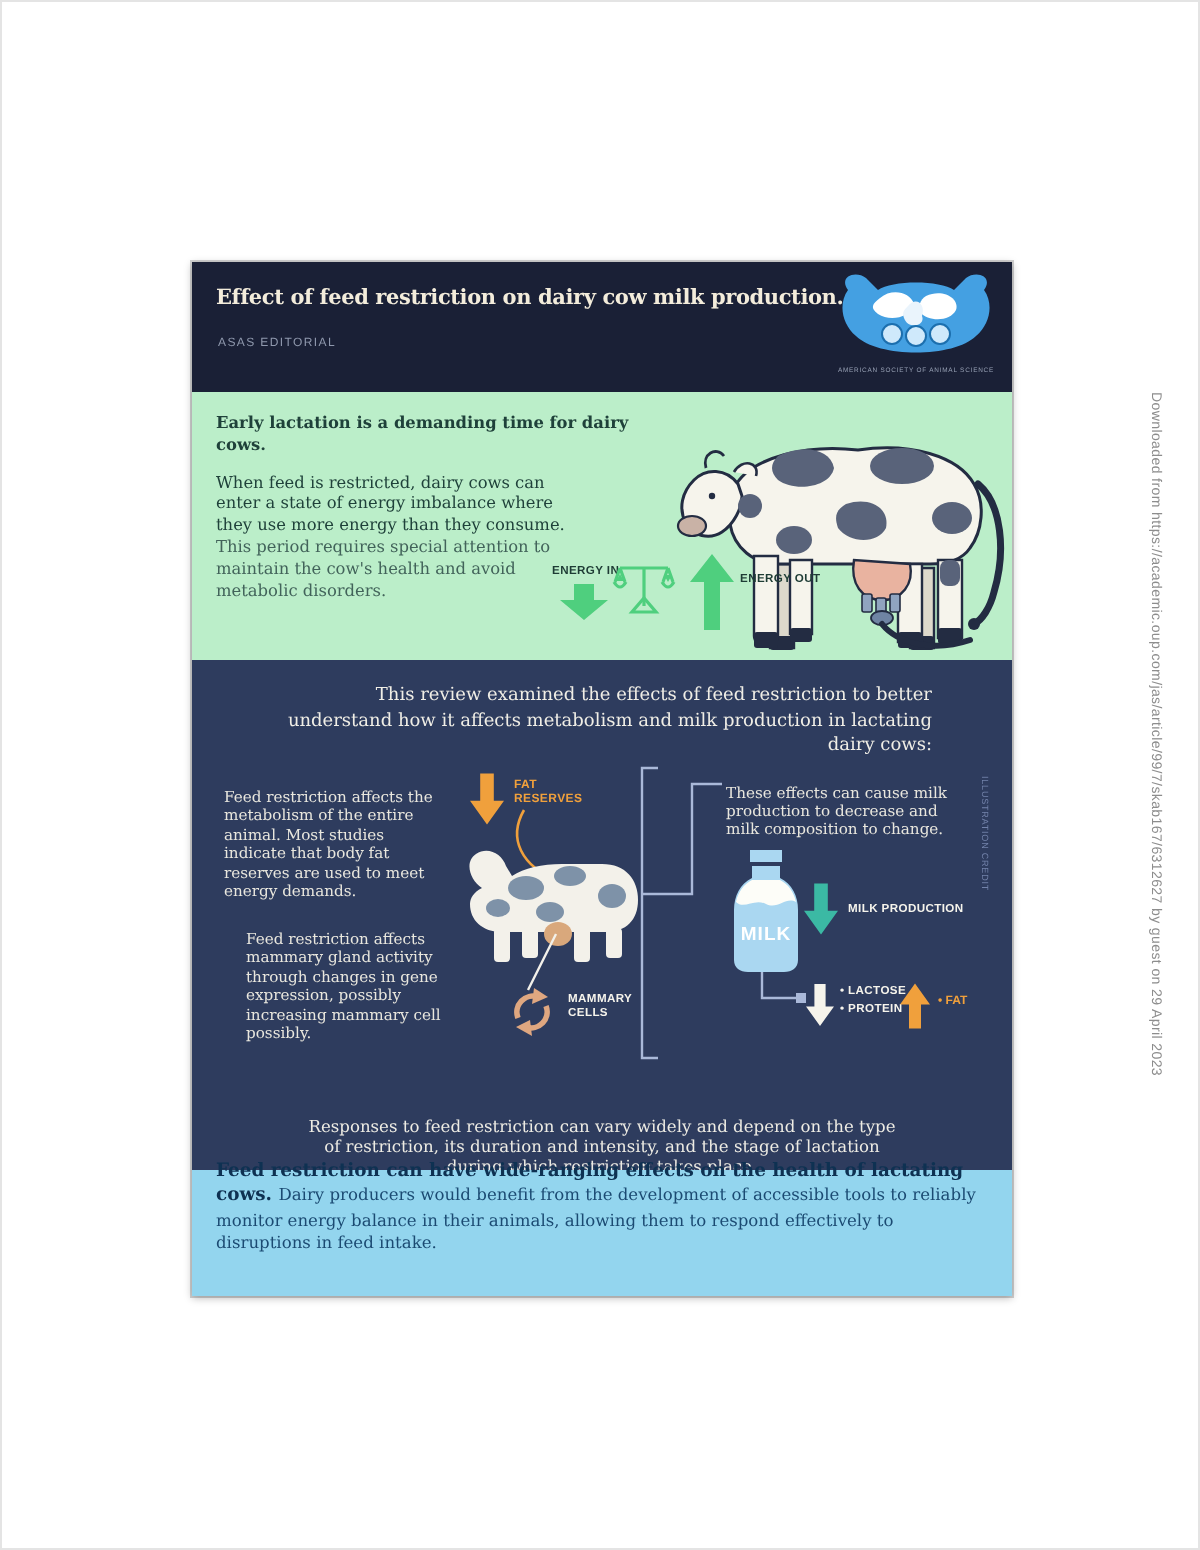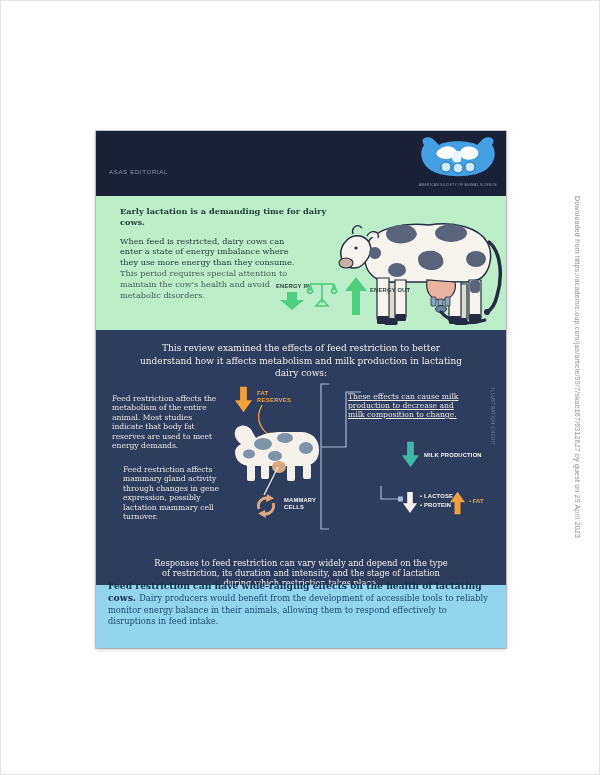--- a/index.html
+++ b/index.html
@@ -11,36 +11,36 @@
   .sec-green{top:65px;height:134px;background:#bbeec9;}
   .sec-navy{top:199px;height:255px;background:#2e3c5e;}
   .sec-blue{top:454px;height:63px;background:#93d5ee;}
   .abs{position:absolute;}
   
   .title{left:12px;top:12px;font:700 10.5px "DejaVu Serif",serif;letter-spacing:-0.2px;color:#f3ecdb;white-space:nowrap;}
   .subtitle{left:13px;top:38px;font:400 6px "Liberation Sans",sans-serif;color:#8f98ad;letter-spacing:.7px;}
   .logo{right:6px;top:5px;width:84px;height:56px;text-align:center;}
   .logo-caption{font:400 3.2px "Liberation Sans",sans-serif;color:#97a0b4;letter-spacing:.4px;margin-top:1px;}
   
-  .g-text{left:24px;top:75px;width:228px;font:400 8.2px/1.32 "DejaVu Serif",serif;color:#42635a;}
+  .g-text{left:12px;top:75px;width:228px;font:400 8.2px/1.32 "DejaVu Serif",serif;color:#42635a;}
   .g-text p{margin:0 0 8px 0;}
   .g-text .lead{display:block;font-weight:700;color:#1f413a;}
   .g-text .lead2{font-weight:400;color:#1f413a;}
   .g-text .p2{width:178px;}
   .elabel{font:700 5.8px "Liberation Sans",sans-serif;color:#1e3c35;letter-spacing:.2px;white-space:nowrap;}
   
-  .n-heading{left:40px;top:211px;width:330px;text-align:center;font:400 9px/1.4 "DejaVu Serif",serif;color:#f0eee6;}
+  .n-heading{left:40px;top:211px;width:330px;text-align:right;font:400 9px/1.4 "DejaVu Serif",serif;color:#f0eee6;}
   .n-col{font:400 7.6px/1.25 "DejaVu Serif",serif;color:#e9e7de;width:108px;}
   .n-p1{left:16px;top:255px;}
   .n-p2{left:27px;top:326px;}
   .orange-label{font:700 6px/1.15 "Liberation Sans",sans-serif;color:#f0a03c;letter-spacing:.2px;}
   .white-label{font:700 5.8px/1.25 "Liberation Sans",sans-serif;color:#f6f4ec;letter-spacing:.2px;}
   .fat-reserves{left:161px;top:259px;width:42px;}
   .mammary{left:188px;top:366px;width:40px;}
-  .r-para{left:252px;top:253px;width:114px;font:400 7.6px/1.2 "DejaVu Serif",serif;color:#e9e7de;text-decoration:underline;}
+  .r-para{left:267px;top:253px;width:114px;font:400 7.6px/1.2 "DejaVu Serif",serif;color:#e9e7de;}
   .milk-prod{left:328px;top:321px;width:62px;}
   .lactose{left:324px;top:362px;}
   .protein{left:324px;top:371px;}
   .fat-lbl{left:373px;top:367px;font:700 6px "Liberation Sans",sans-serif;color:#f0a03c;}
   .v-credit{left:394px;top:257px;height:80px;writing-mode:vertical-rl;font:400 4.5px "Liberation Sans",sans-serif;color:#7383ab;letter-spacing:.4px;}
   .responses{left:54px;top:420px;width:302px;text-align:center;font:400 8.3px/1.18 "DejaVu Serif",serif;color:#eeece4;}
   
   .c-text{left:12px;top:441px;width:388px;font:400 8.3px/1.32 "DejaVu Serif",serif;color:#1b4a72;}
   .c-text .lead2{font-weight:700;font-size:9.2px;color:#0e3152;}
   
@@ -48,20 +48,21 @@
   svg{display:block;}
 </style>
 </head>
 <body>
 
 <div class="page">
 
   <div class="poster">
 
     <div class="sec sec-header">
+      <div class="abs title">Effect of feed restriction on dairy cow milk production.</div>
       <div class="abs subtitle">ASAS EDITORIAL</div>
       <div class="abs logo">
         <svg width="84" height="46" viewBox="0 0 84 46">
           <path d="M8,9 C3,2 12,-1 17,3 L23,9 C30,4 54,4 61,9 L67,3 C72,-1 81,2 76,9 C81,16 79,26 72,32 C61,43 23,43 12,32 C5,26 3,16 8,9 Z" fill="#44a0e2"></path>
           <path d="M24,13 C30,8 39,10 41,16 C39,23 29,25 23,21 C19,18 20,16 24,13 Z" fill="#ffffff"></path>
           <path d="M47,12 C55,8 64,13 62,19 C59,25 48,25 44,20 C43,17 44,14 47,12 Z" fill="#ffffff"></path>
           <path d="M38,17 C42,12 47,16 45,22 C47,27 38,29 36,23 C35,20 36,19 38,17 Z" fill="#eaf4fc"></path>
           <circle cx="30" cy="31" r="5" fill="#cfe9fb" stroke="#1c6fae" stroke-width="1"></circle>
           <circle cx="42" cy="32" r="5" fill="#cfe9fb" stroke="#1c6fae" stroke-width="1"></circle>
           <circle cx="54" cy="31" r="5" fill="#cfe9fb" stroke="#1c6fae" stroke-width="1"></circle>
@@ -143,21 +144,21 @@
           <polygon points="7,38 15,38 15,14 22,14 11,0 0,14 7,14" fill="#4fcf7e"></polygon>
         </svg>
     </div>
     <div class="abs elabel" style="left:274px;top:156px;">ENERGY OUT</div>
 
     <div class="sec sec-navy"></div>
 
     <div class="abs n-heading">This review examined the effects of feed restriction to better understand how it affects metabolism and milk production in lactating dairy cows:</div>
 
     <p class="abs n-col n-p1">Feed restriction affects the metabolism of the entire animal. Most studies indicate that body fat reserves are used to meet energy demands.</p>
-    <p class="abs n-col n-p2">Feed restriction affects mammary gland activity through changes in gene expression, possibly lactation mammary cell turnover.</p>
+    <p class="abs n-col n-p2">Feed restriction affects mammary gland activity through changes in gene expression, possibly increasing mammary cell possibly.</p>
 
     <div class="abs" style="left:139px;top:255px;">
       <svg width="17" height="27" viewBox="0 0 20 30">
           <polygon points="6,0 14,0 14,16 20,16 10,30 0,16 6,16" fill="#f0a03c"></polygon>
         </svg>
     </div>
     <div class="abs orange-label fat-reserves">FAT RESERVES</div>
     <div class="abs" style="left:158px;top:272px;">
       <svg width="34" height="42" viewBox="0 0 34 42">
           <path d="M8,2 C0,16 6,30 26,38" fill="none" stroke="#f0a03c" stroke-width="1.3"></path>
@@ -202,20 +203,28 @@
 
     <div class="abs" style="left:224px;top:252px;">
       <svg width="42" height="148" viewBox="0 0 42 148">
         <path d="M9,1 H1 V146 H9" fill="none" stroke="#aab9d9" stroke-width="1.2"></path>
         <path d="M1,64 H26 V9 H41" fill="none" stroke="#aab9d9" stroke-width="1.2"></path>
       </svg>
     </div>
 
     <p class="abs r-para">These effects can cause milk production to decrease and milk composition to change.</p>
 
+    <div class="abs" style="left:270px;top:294px;">
+      <svg width="34" height="61" viewBox="0 0 34 61">
+        <rect x="9" y="0" width="16" height="6" fill="#aad7f1"></rect>
+        <path d="M10,8 H24 V14 C30,17 33,23 33,30 V55 C33,59 30,61 26,61 H8 C4,61 1,59 1,55 V30 C1,23 4,17 10,14 Z" fill="#aad7f1"></path>
+        <path d="M10,15 H24 C28,17 31,21 32,26 C27,23 23,30 17,27 C11,24 6,30 2,26 C3,21 6,17 10,15 Z" fill="#fdfdf8"></path>
+        <text x="17" y="45" text-anchor="middle" fill="#ffffff" font-family="Liberation Sans, sans-serif" font-size="9.5" font-weight="bold" letter-spacing="0.5">MILK</text>
+      </svg>
+    </div>
 
     <div class="abs" style="left:306px;top:308px;">
       <svg width="17" height="31" viewBox="0 0 20 30">
           <polygon points="6,0 14,0 14,16 20,16 10,30 0,16 6,16" fill="#3bb9a4"></polygon>
         </svg>
     </div>
     <div class="abs white-label milk-prod">MILK PRODUCTION</div>
 
     <div class="abs" style="left:283px;top:355px;">
       <svg width="28" height="20" viewBox="0 0 28 20">

